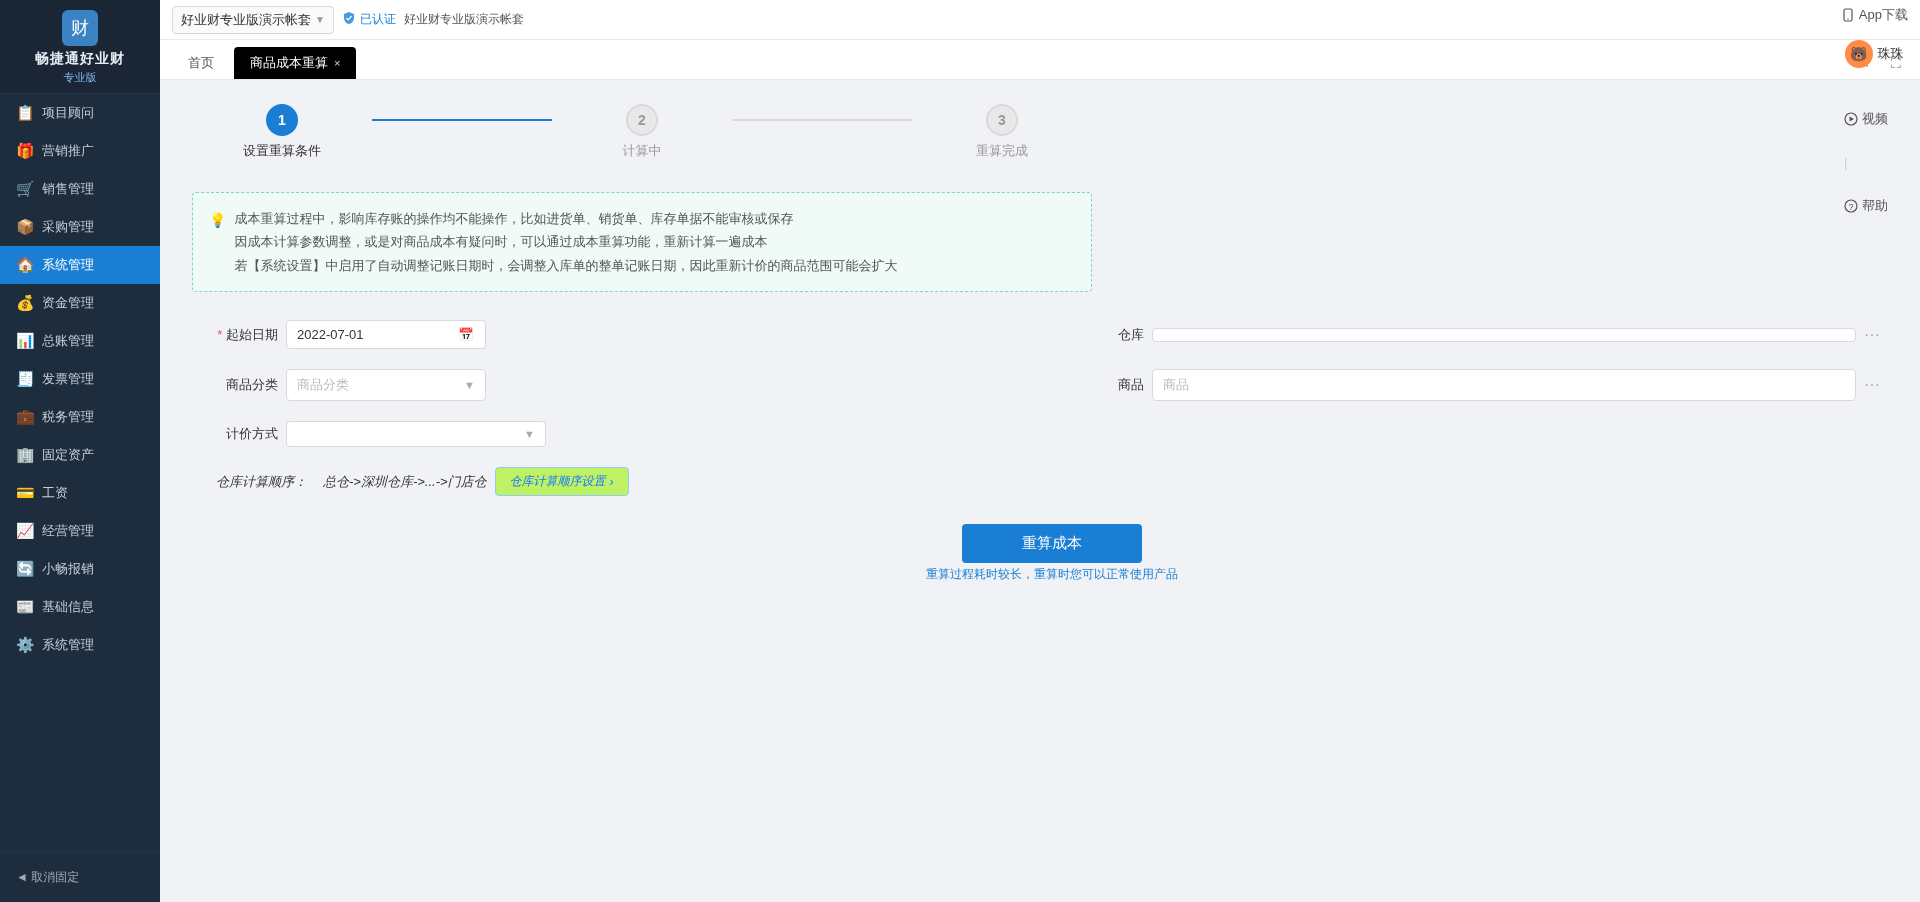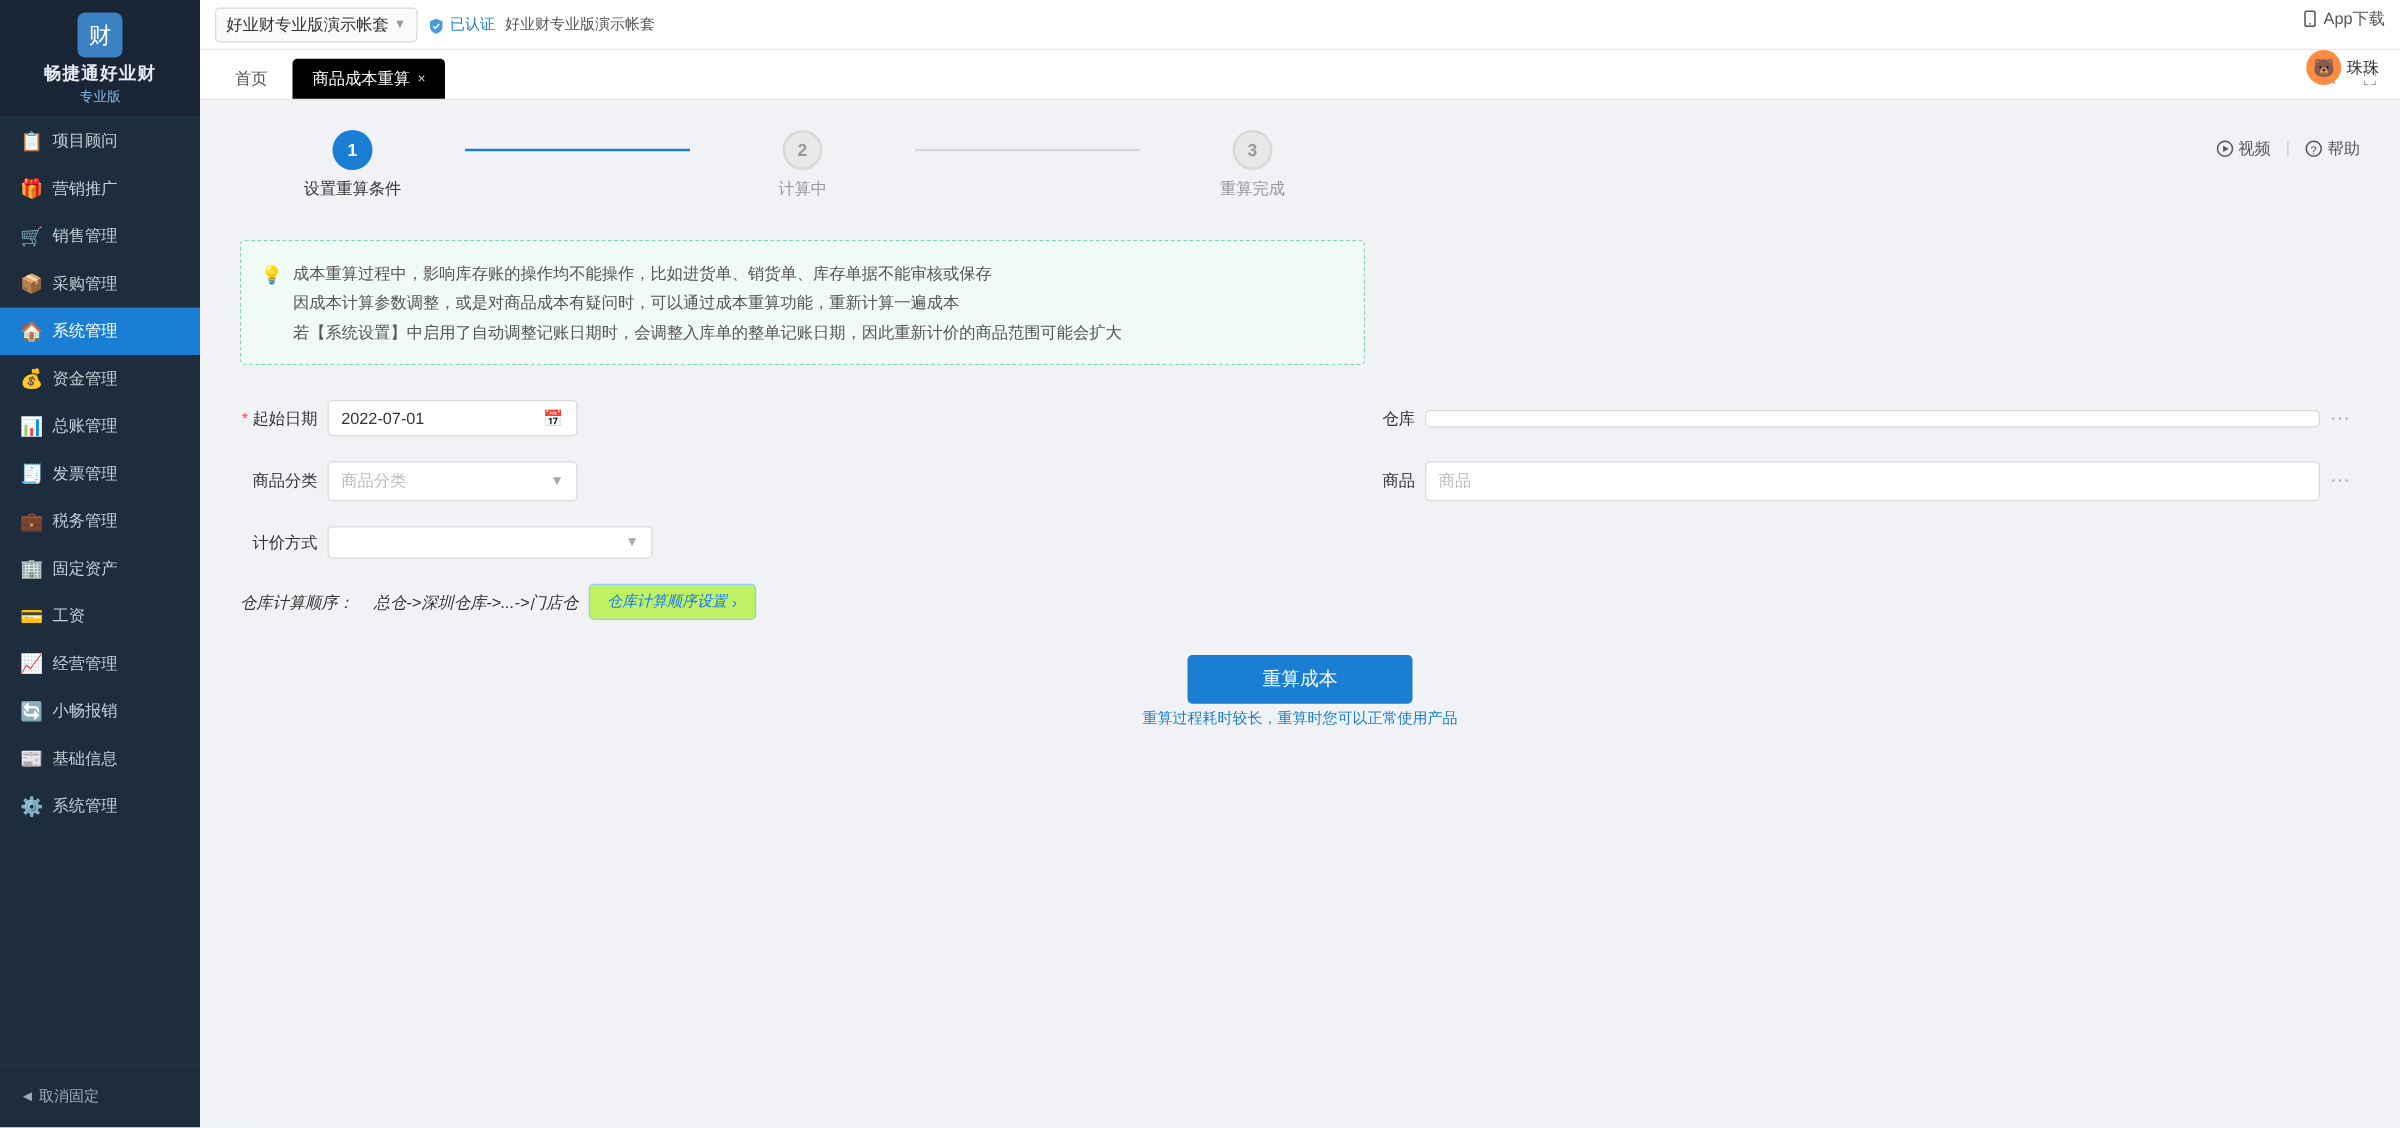--- a/index.html
+++ b/index.html
@@ -108,21 +108,21 @@
       font-size: 13px;
       padding: 4px 8px;
       border: 1px solid #d9d9d9;
       border-radius: 4px;
       cursor: pointer;
       background: #fafafa;
     }
     .topbar-account .chevron { color: #999; font-size: 10px; }
     .topbar-verified {
       display: flex;
-      align-items: flex-end;
+      align-items: flex-start;
       gap: 4px;
       color: #1a7fd4;
       font-size: 12px;
     }
     .topbar-spacer { flex: 1; }
     .topbar-actions {
       display: flex;
       align-items: center;
       gap: 16px;
       flex-direction: column;
@@ -259,20 +259,21 @@
       font-size: 13px;
       line-height: 1.8;
       display: flex;
       gap: 8px;
     }
     .notice-icon { color: #f5a623; font-size: 14px; flex-shrink: 0; margin-top: 1px; }
 
     
     .form-section {
       background: transparent;
+      margin-left: 24px;
     }
     .form-row {
       display: flex;
       align-items: center;
       margin-bottom: 20px;
       gap: 0;
     }
     .form-field {
       display: flex;
       align-items: center;
@@ -542,21 +543,21 @@
         <div class="step-connector"></div>
 
         <div class="step-item">
           <div class="step-circle inactive">
             <span>3</span>
           </div>
           <div class="step-label inactive">重算完成</div>
         </div>
       </div>
 
-      <div style="position:absolute; right: 0; top: 6px; display:flex; align-items:flex-start; gap:12px; font-size:13px;">
+      <div style="position:absolute; right: 0; top: 6px; display:flex; align-items:flex-start; gap:27px; font-size:13px;flex-direction:column;">
         <a style="color:#555; cursor:pointer; display:flex; align-items:center; gap:4px; text-decoration:none;">
           <svg width="14" height="14" viewBox="0 0 14 14">
             <circle cx="7" cy="7" r="6" fill="none" stroke="#555" stroke-width="1.2"></circle>
             <polygon points="5.5,4.5 10,7 5.5,9.5" fill="#555"></polygon>
           </svg>
           <span>视频</span>
         </a>
         <span style="color:#ccc;">|</span>
         <a style="color:#555; cursor:pointer; display:flex; align-items:center; gap:4px; text-decoration:none;">
           <svg width="14" height="14" viewBox="0 0 14 14">

